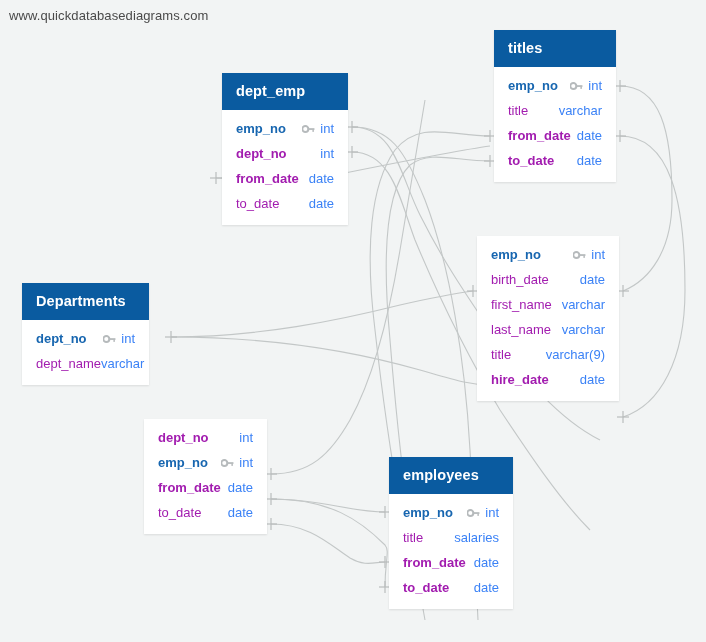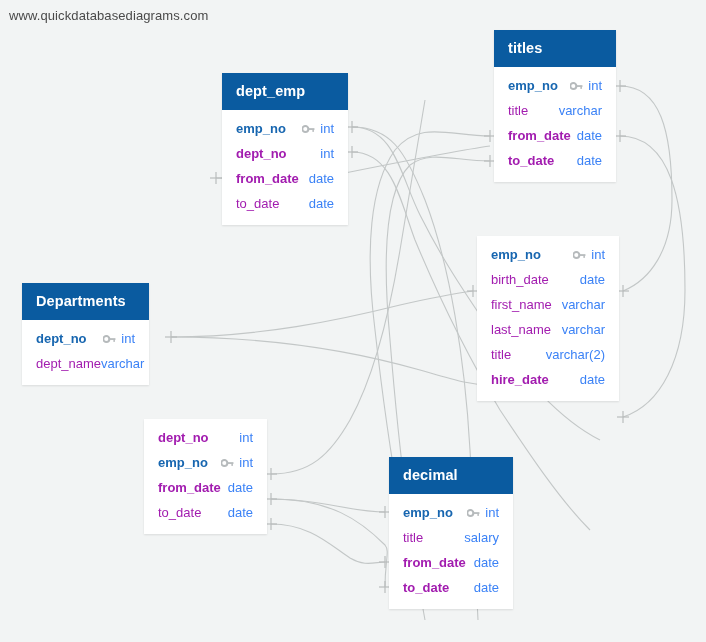--- a/index.html
+++ b/index.html
@@ -240,21 +240,21 @@
             <span class="ftype">varchar</span>
           </div>
           <div class="row">
             <span class="fname">last_name</span>
             <span class="spacer"></span>
             <span class="ftype">varchar</span>
           </div>
           <div class="row">
             <span class="fname">title</span>
             <span class="spacer"></span>
-            <span class="ftype">varchar(2)</span>
+            <span class="ftype">varchar(9)</span>
           </div>
           <div class="row">
             <span class="fname bold">hire_date</span>
             <span class="spacer"></span>
             <span class="ftype">date</span>
           </div>
         </div>
       </div>
       <div class="table" style="left: 22px; top: 283px; width: 127px;">
         <div class="table-header">Departments</div>
@@ -299,36 +299,36 @@
             <span class="ftype">date</span>
           </div>
           <div class="row">
             <span class="fname">to_date</span>
             <span class="spacer"></span>
             <span class="ftype">date</span>
           </div>
         </div>
       </div>
       <div class="table" style="left: 389px; top: 457px; width: 124px;">
-        <div class="table-header">decimal</div>
+        <div class="table-header">employees</div>
         <div class="table-body">
           <div class="row">
             <span class="fname pk">emp_no</span>
             <span class="spacer"></span>
             <span class="keyicon"><svg viewBox="0 0 14 10" width="13" height="10" xmlns="http://www.w3.org/2000/svg">
                 <circle cx="3.6" cy="5" r="3.3" fill="none" stroke="#b6babc" stroke-width="2.1"></circle>
                 <rect x="6" y="4.1" width="7.4" height="1.9" fill="#b6babc"></rect>
                 <rect x="11.2" y="5.6" width="1.6" height="2.5" fill="#b6babc"></rect>
               </svg></span>
             <span class="ftype">int</span>
           </div>
           <div class="row">
             <span class="fname">title</span>
             <span class="spacer"></span>
-            <span class="ftype">salary</span>
+            <span class="ftype">salaries</span>
           </div>
           <div class="row">
             <span class="fname bold">from_date</span>
             <span class="spacer"></span>
             <span class="ftype">date</span>
           </div>
           <div class="row">
             <span class="fname bold">to_date</span>
             <span class="spacer"></span>
             <span class="ftype">date</span>

